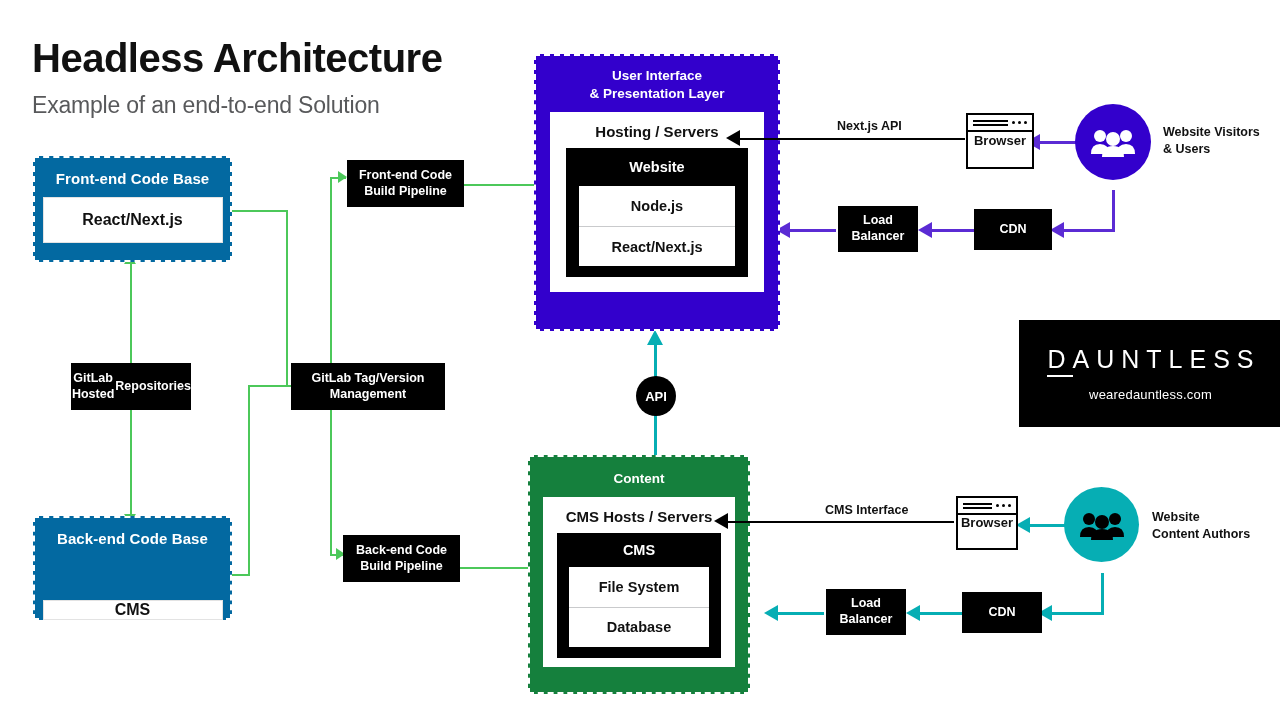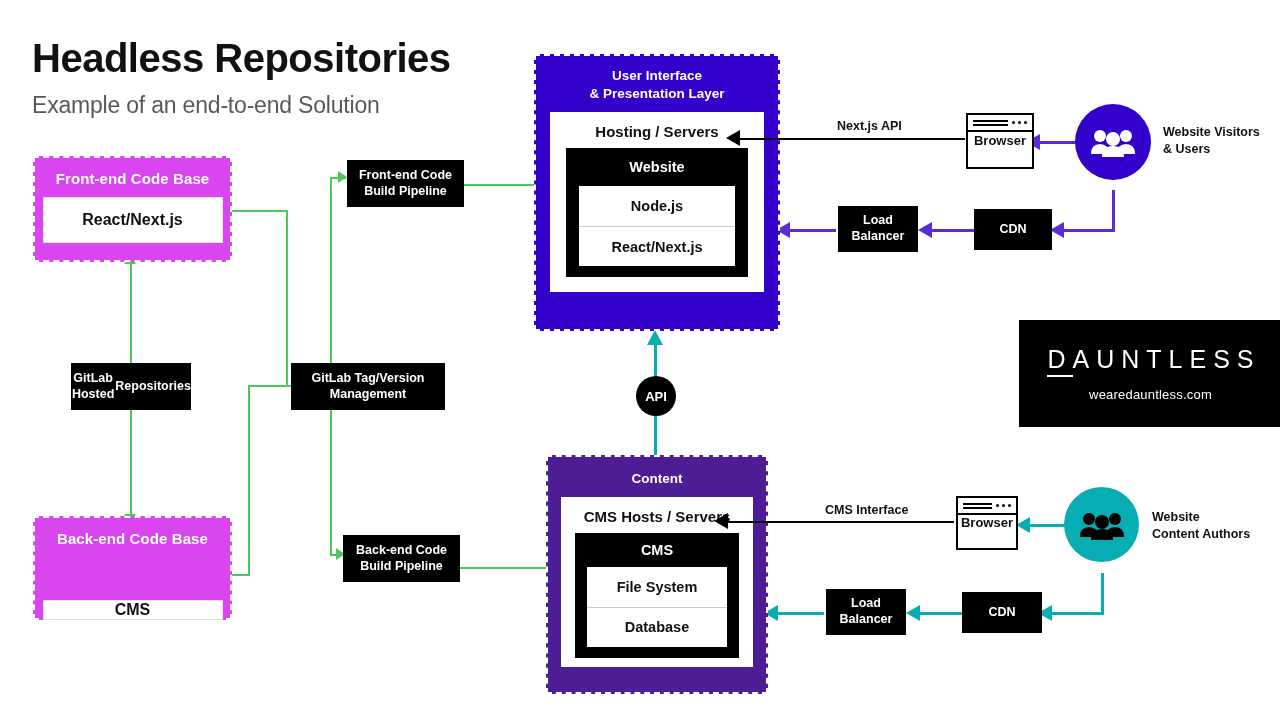--- a/index.html
+++ b/index.html
@@ -26,21 +26,21 @@
   .abs { position: absolute; }
   .blackbox {
     background: #000000; color: #ffffff;
     display: flex; align-items: center; justify-content: center;
     text-align: center; font-size: 12.5px; font-weight: bold;
     line-height: 1.25; z-index: 6;
   }
 
   
   .codebase {
-    background: #d946ef;
+    background: #0369a1;
     border: 2px dashed #ffffff;
     z-index: 5;
     display: flex; flex-direction: column; align-items: center;
   }
   .codebase-title {
     color: #ffffff; font-size: 15px; font-weight: bold;
     margin-top: 12px; letter-spacing: 0.1px;
   }
   .codebase-inner {
     background: #ffffff; color: #111111;
@@ -146,21 +146,21 @@
   #logo-url {
     color: #ffffff; font-size: 13px; margin-top: 13px; letter-spacing: 0.2px;
   }
 </style>
 </head>
 <body>
 
 <div id="stage">
 
   <div id="title-block">
-    <div id="main-title">Headless Repositories</div>
+    <div id="main-title">Headless Architecture</div>
     <div id="subtitle">Example of an end-to-end Solution</div>
   </div>
 
   <div class="line v" style="left:130px; top:262px; height:126px; background:#4cc85a;"></div>
   <div class="arrow ar-up" style="left:124px; top:255px; border-bottom:9px solid #4cc85a;"></div>
 
   <div class="line v" style="left:130px; top:388px; height:128px; background:#4cc85a;"></div>
   <div class="arrow ar-down" style="left:124px; top:514px; border-top:9px solid #4cc85a;"></div>
 
   <div class="line h" style="left:232px; top:210px; width:56px; background:#4cc85a;"></div>
@@ -229,21 +229,21 @@
       <div class="panel-black">
         <div class="panel-black-head">Website</div>
         <div class="stack">
           <div class="stack-row">Node.js</div>
           <div class="stack-row">React/Next.js</div>
         </div>
       </div>
     </div>
   </div>
 
-  <div class="layer abs" style="left:546px; top:455px; width:222px; height:239px; background:#4c1d95;">
+  <div class="layer abs" style="left:528px; top:455px; width:222px; height:239px; background:#15803d;">
     <div class="layer-title" style="padding-top:13px;">Content</div>
     <div class="layer-panel" style="height:170px; border:2px dashed #ffffff; margin:9px 13px 13px 13px;">
       <div class="panel-head">CMS Hosts / Servers</div>
       <div class="panel-black" style="margin:0 12px 10px 12px;">
         <div class="panel-black-head" style="padding:9px 0 9px 0;">CMS</div>
         <div class="stack" style="margin:0 12px;">
           <div class="stack-row">File System</div>
           <div class="stack-row">Database</div>
         </div>
       </div>

